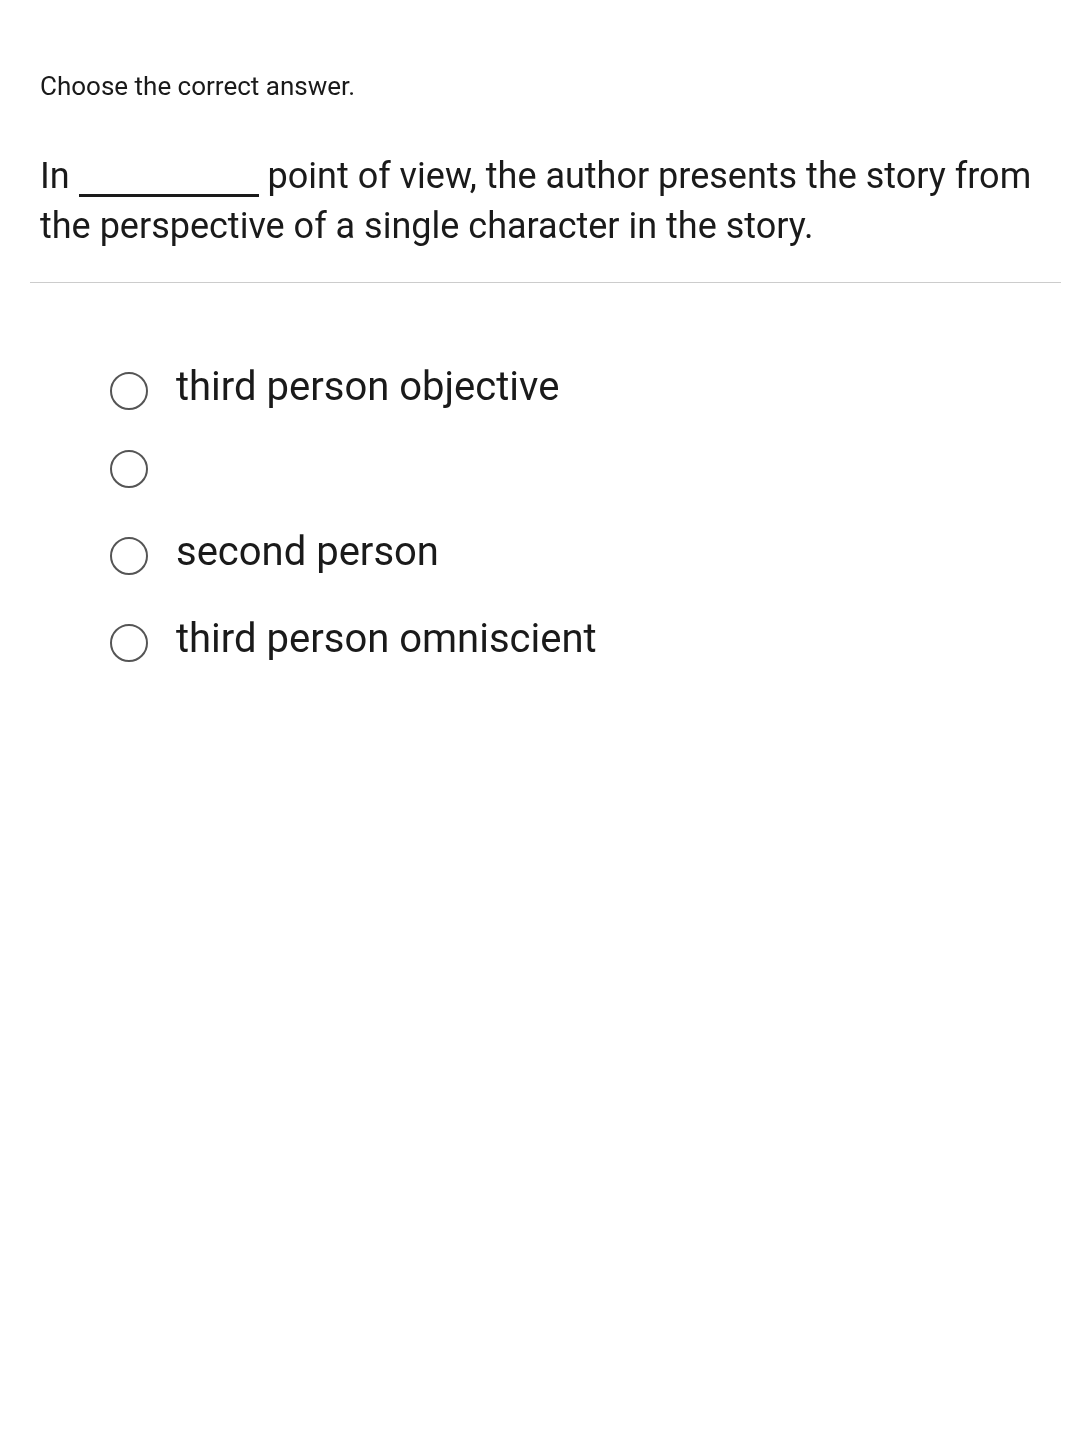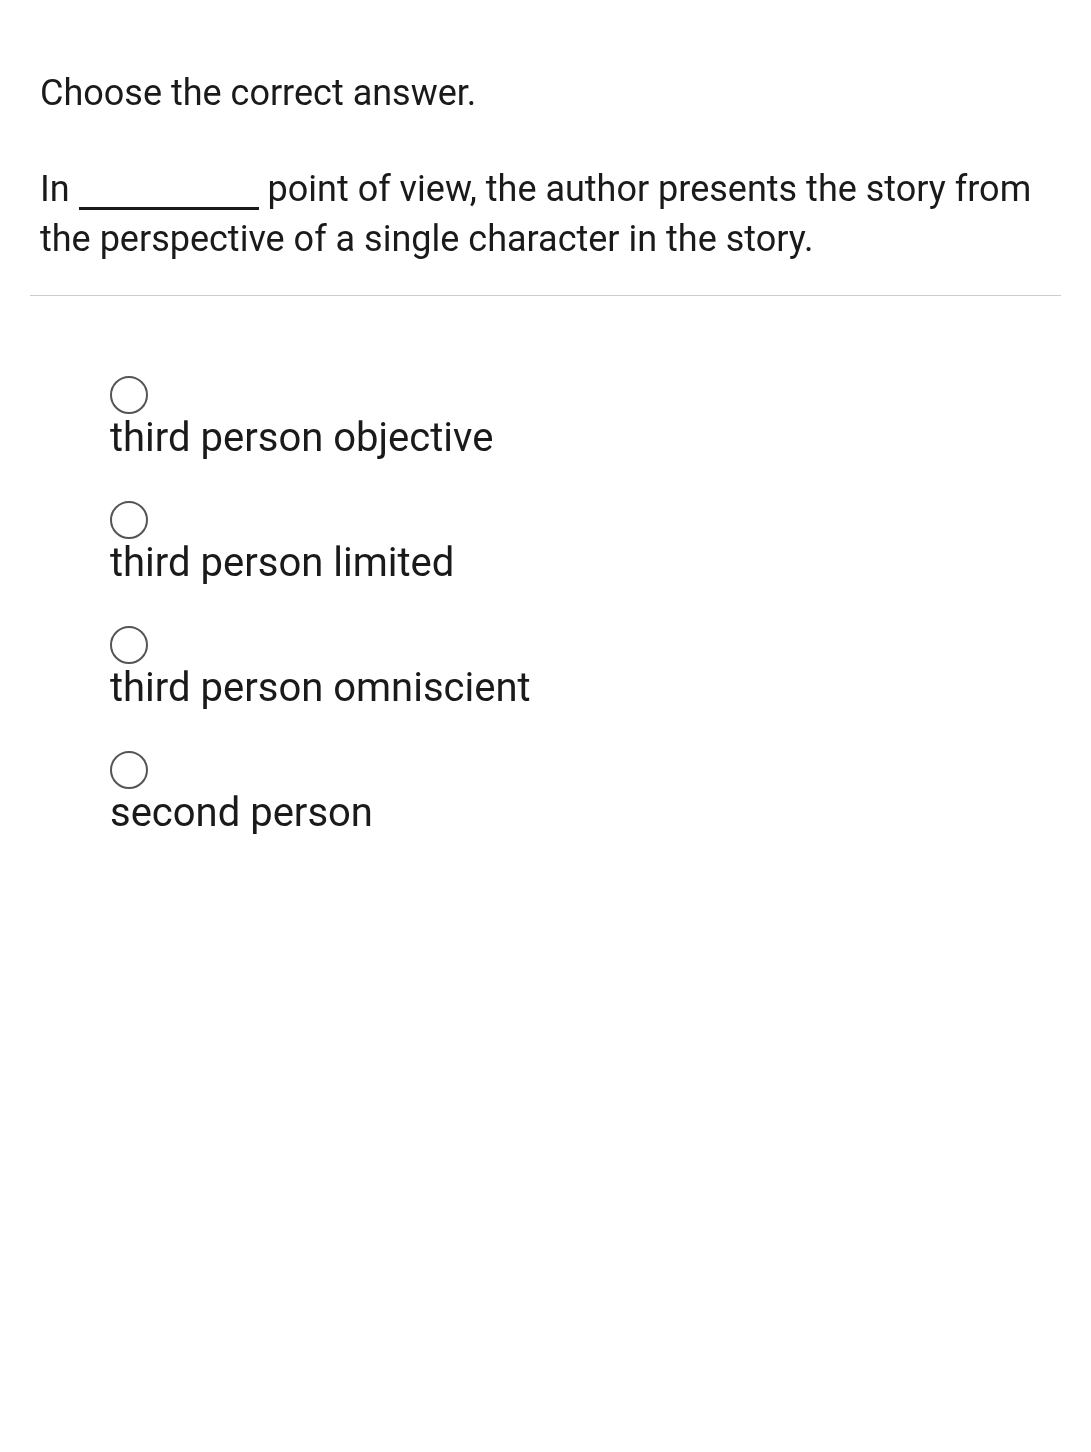--- a/index.html
+++ b/index.html
@@ -16,21 +16,21 @@
       padding: 40px 30px;
       color: #1a1a1a;
     }
 
     .question-section {
       padding: 30px 10px 30px 10px;
       border-bottom: 1.5px solid #cccccc;
     }
 
     .instruction {
-      font-size: 36px;
+      font-size: 26px;
       font-weight: 400;
       margin-bottom: 40px;
       line-height: 1.3;
     }
 
     .question-text {
       font-size: 36px;
       font-weight: 400;
       line-height: 1.4;
     }
@@ -42,24 +42,23 @@
       vertical-align: bottom;
       margin-bottom: 4px;
     }
 
     .answers-section {
       padding: 40px 80px;
     }
 
     .answer-option {
       display: flex;
-      align-items: flex-start;
+      align-items: flex-end;
       margin: 40px 0;
       cursor: pointer;
-      flex-direction: column;
     }
 
     .radio-circle {
       width: 38px;
       height: 38px;
       border-radius: 50%;
       border: 2.5px solid #555555;
       background: #ffffff;
       flex-shrink: 0;
       margin-right: 28px;
@@ -84,23 +83,22 @@
   </div>
 </div>
 
 <div class="answers-section">
 <div class="answer-option">
       <div class="radio-circle"></div>
       <span class="answer-label">third person objective</span>
     </div>
     <div class="answer-option">
       <div class="radio-circle"></div>
-      <span class="answer-label">third person limited</span>
+    </div>
+    <div class="answer-option">
+      <div class="radio-circle"></div>
+      <span class="answer-label">second person</span>
     </div>
     <div class="answer-option">
       <div class="radio-circle"></div>
       <span class="answer-label">third person omniscient</span>
     </div>
-    <div class="answer-option">
-      <div class="radio-circle"></div>
-      <span class="answer-label">second person</span>
-    </div>
   </div>
 
 </body></html>

